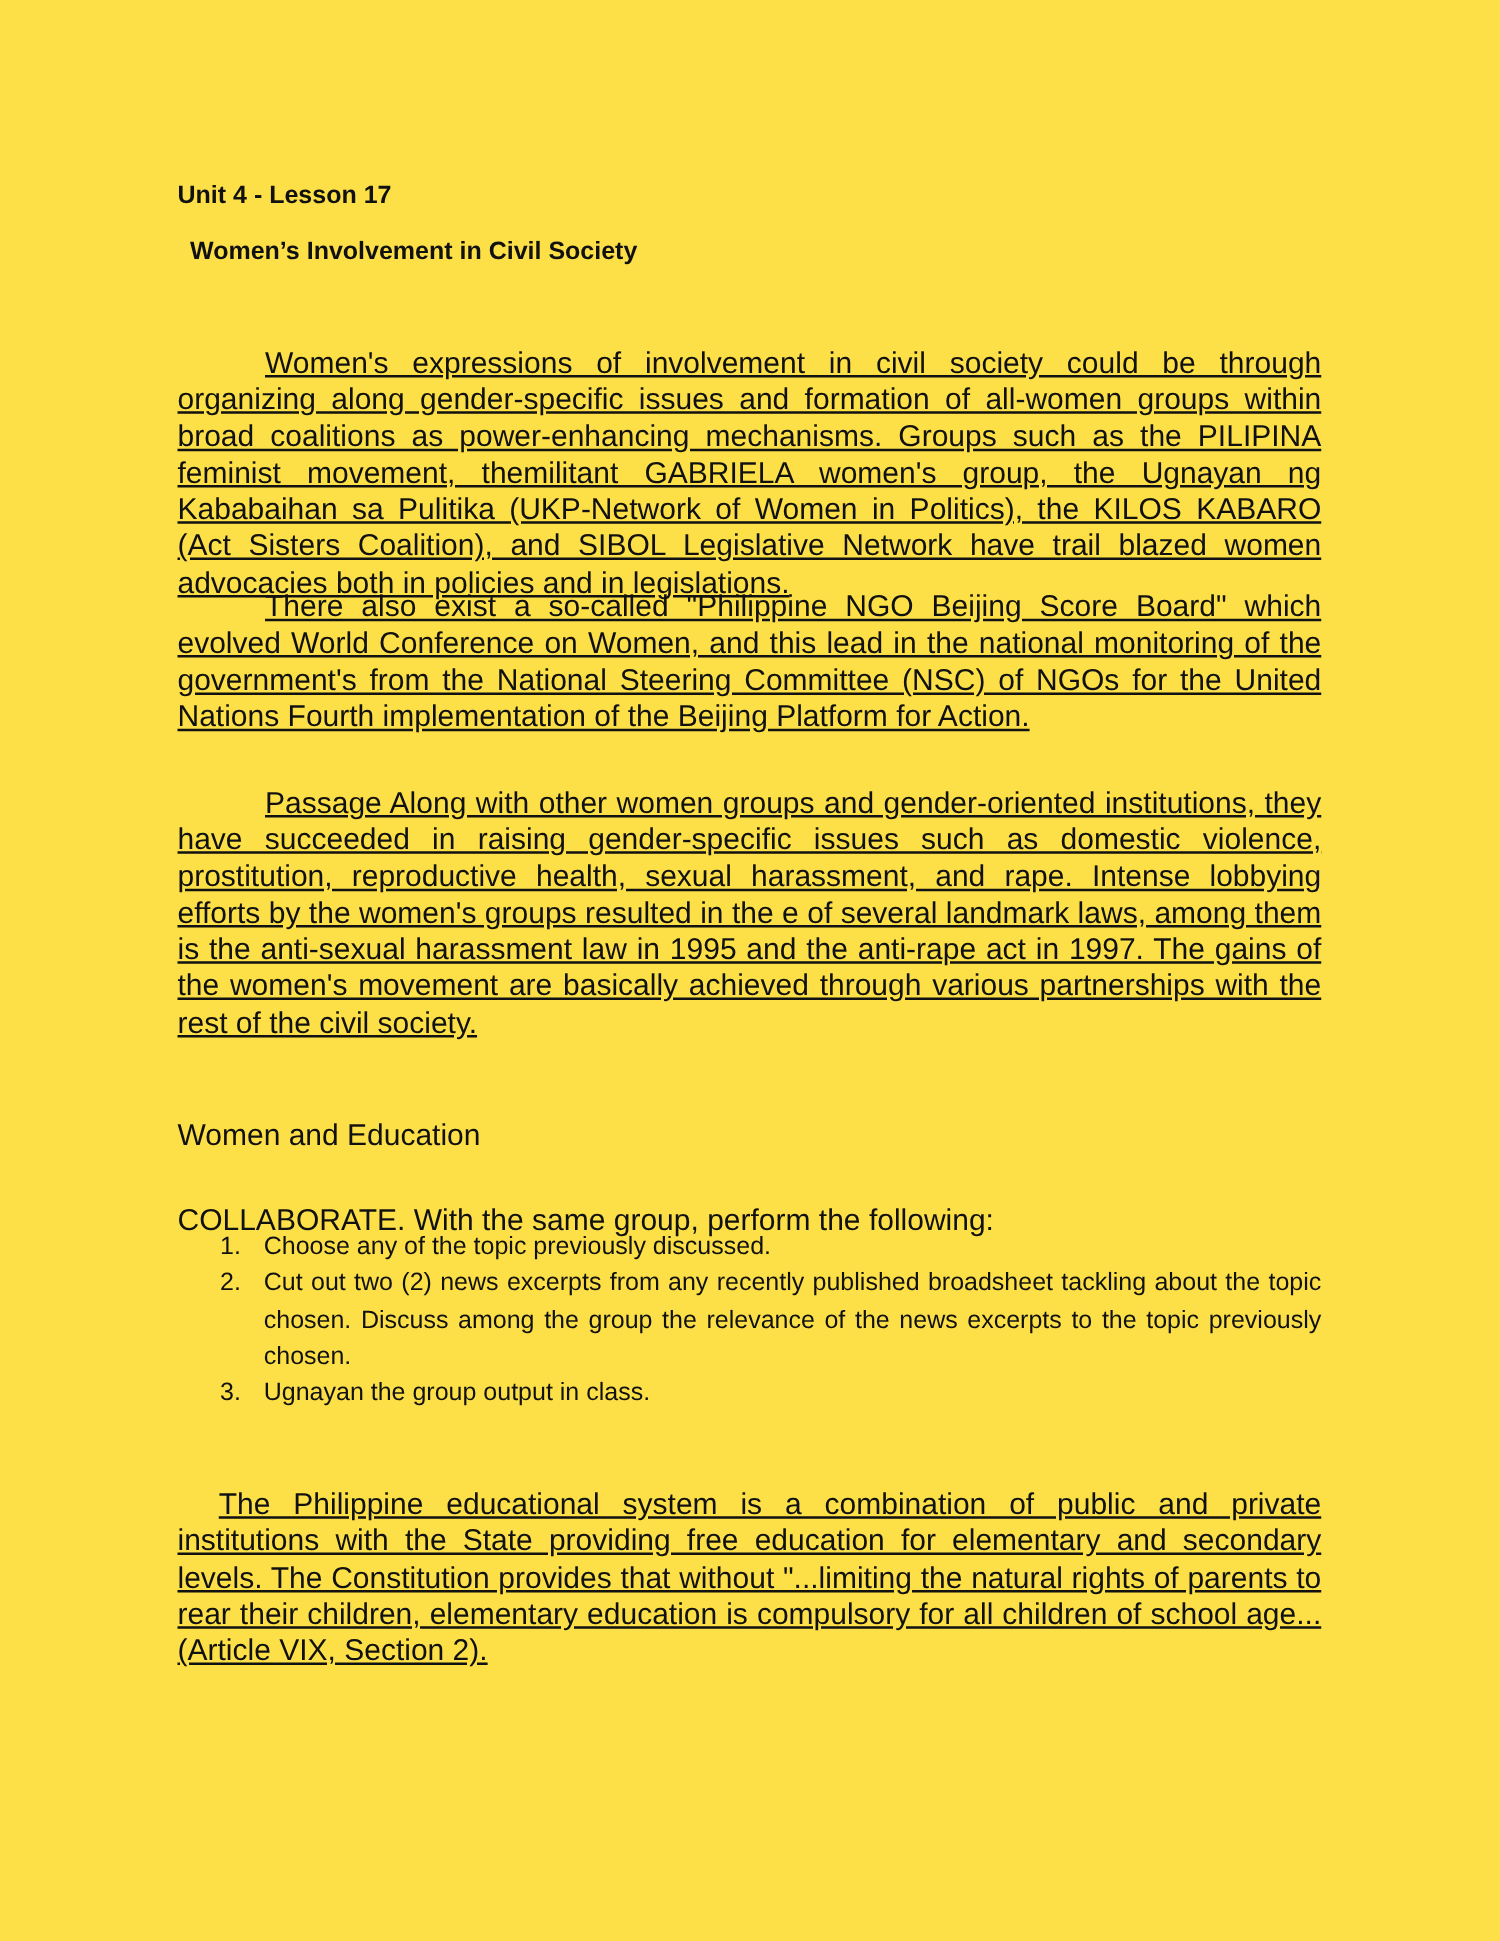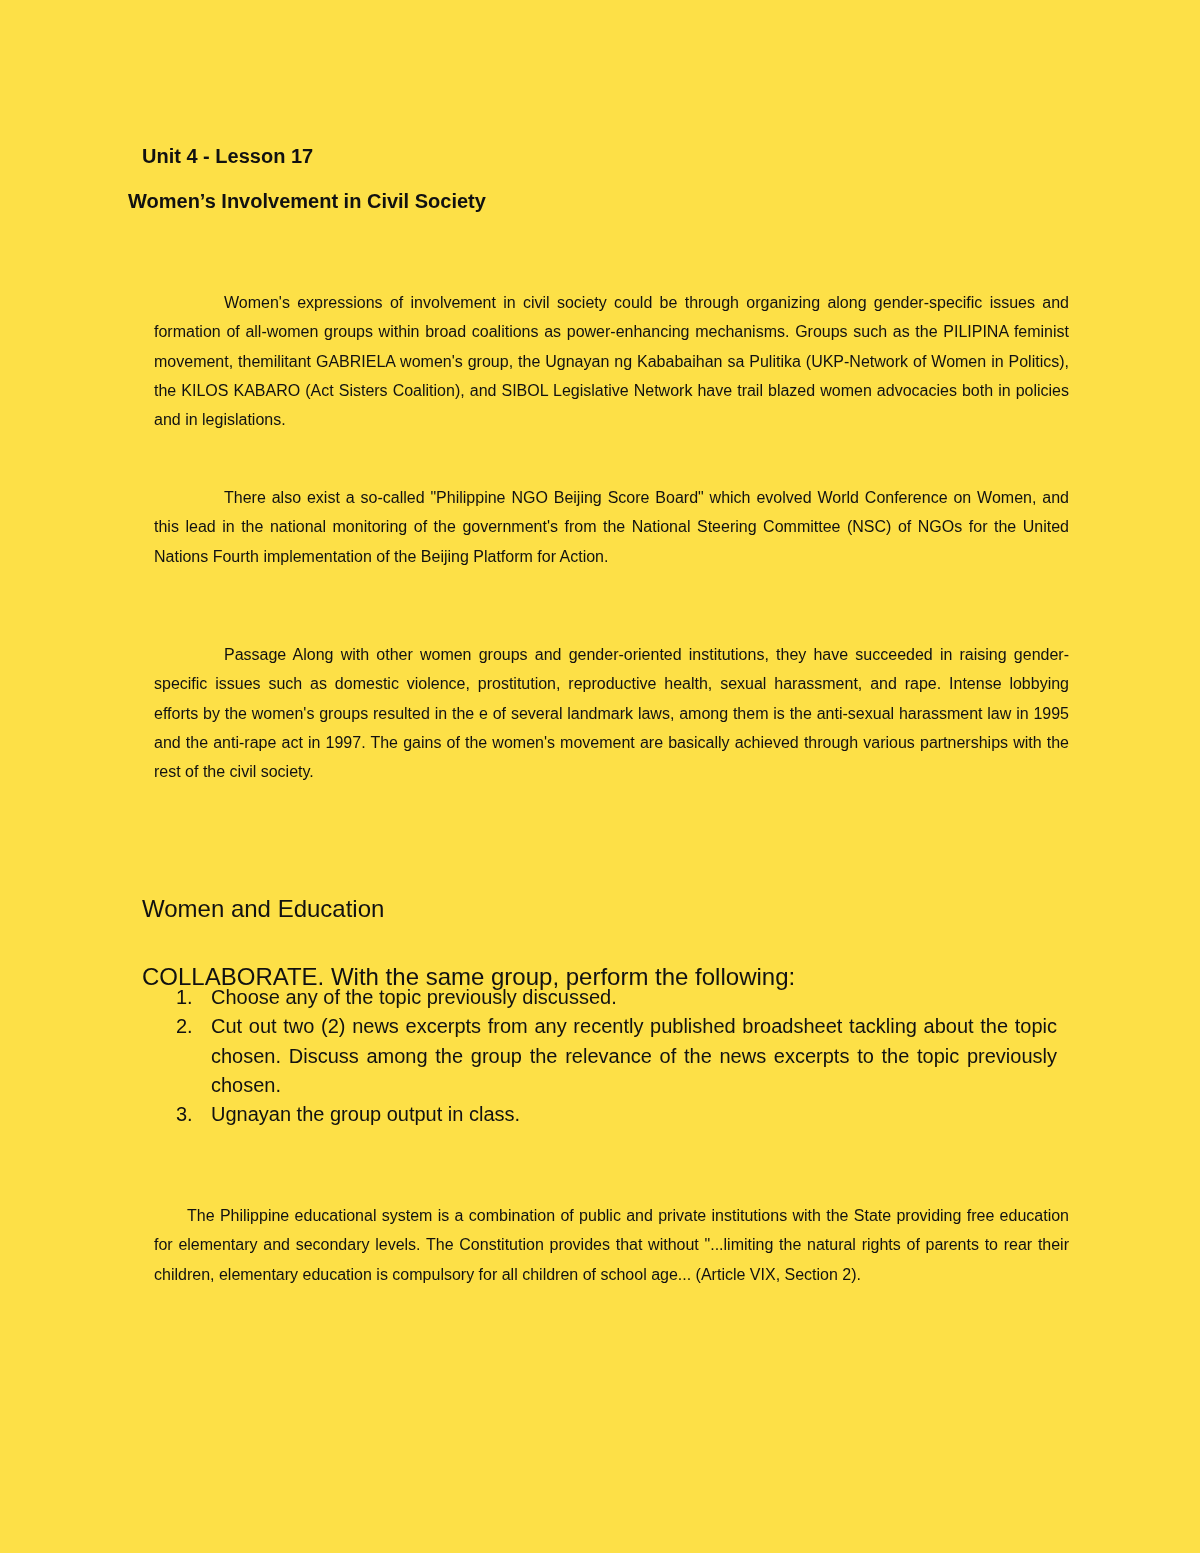--- a/index.html
+++ b/index.html
@@ -4,24 +4,24 @@
 <style>
   html, body { margin: 0; padding: 0; background: #ffffff; }
   body {
     width: 1200px; height: 1553px; position: relative; overflow: hidden;
     font-family: "Liberation Sans", "DejaVu Sans", sans-serif;
     color: #111111;
   }
   .page { position: absolute; left: 0; top: 0; width: 1200px; height: 1553px; background: #fde047; }
   .h { font-weight: bold; font-size: 20px; line-height: 28px; margin: 0; }
   .h1 { position: absolute; left: 142px; top: 142px; }
-  .h2 { position: absolute; left: 128px; top: 187px; }
+  .h2 { position: absolute; left: 152px; top: 187px; }
   .para {
     position: absolute; left: 142px; width: 915px;
-    font-size: 16px; line-height: 29.3px; text-align: justify; margin: 12px;
+    font-size: 24px; line-height: 29.3px; text-align: justify; margin: 0; text-decoration: underline;
   }
   .indent-lg { text-indent: 70px; }
   .indent-sm { text-indent: 33px; }
   .plain { position: absolute; left: 142px; font-size: 24px; line-height: 29px; margin: 0; }
   ol.steps {
     position: absolute; left: 142px; top: 983px; width: 915px;
     margin: 0; padding: 0; list-style: none; font-size: 20px; line-height: 29.3px;
   }
   ol.steps li { position: relative; padding-left: 69px; text-align: justify; }
   ol.steps li .num { position: absolute; left: 34px; top: 0; }

